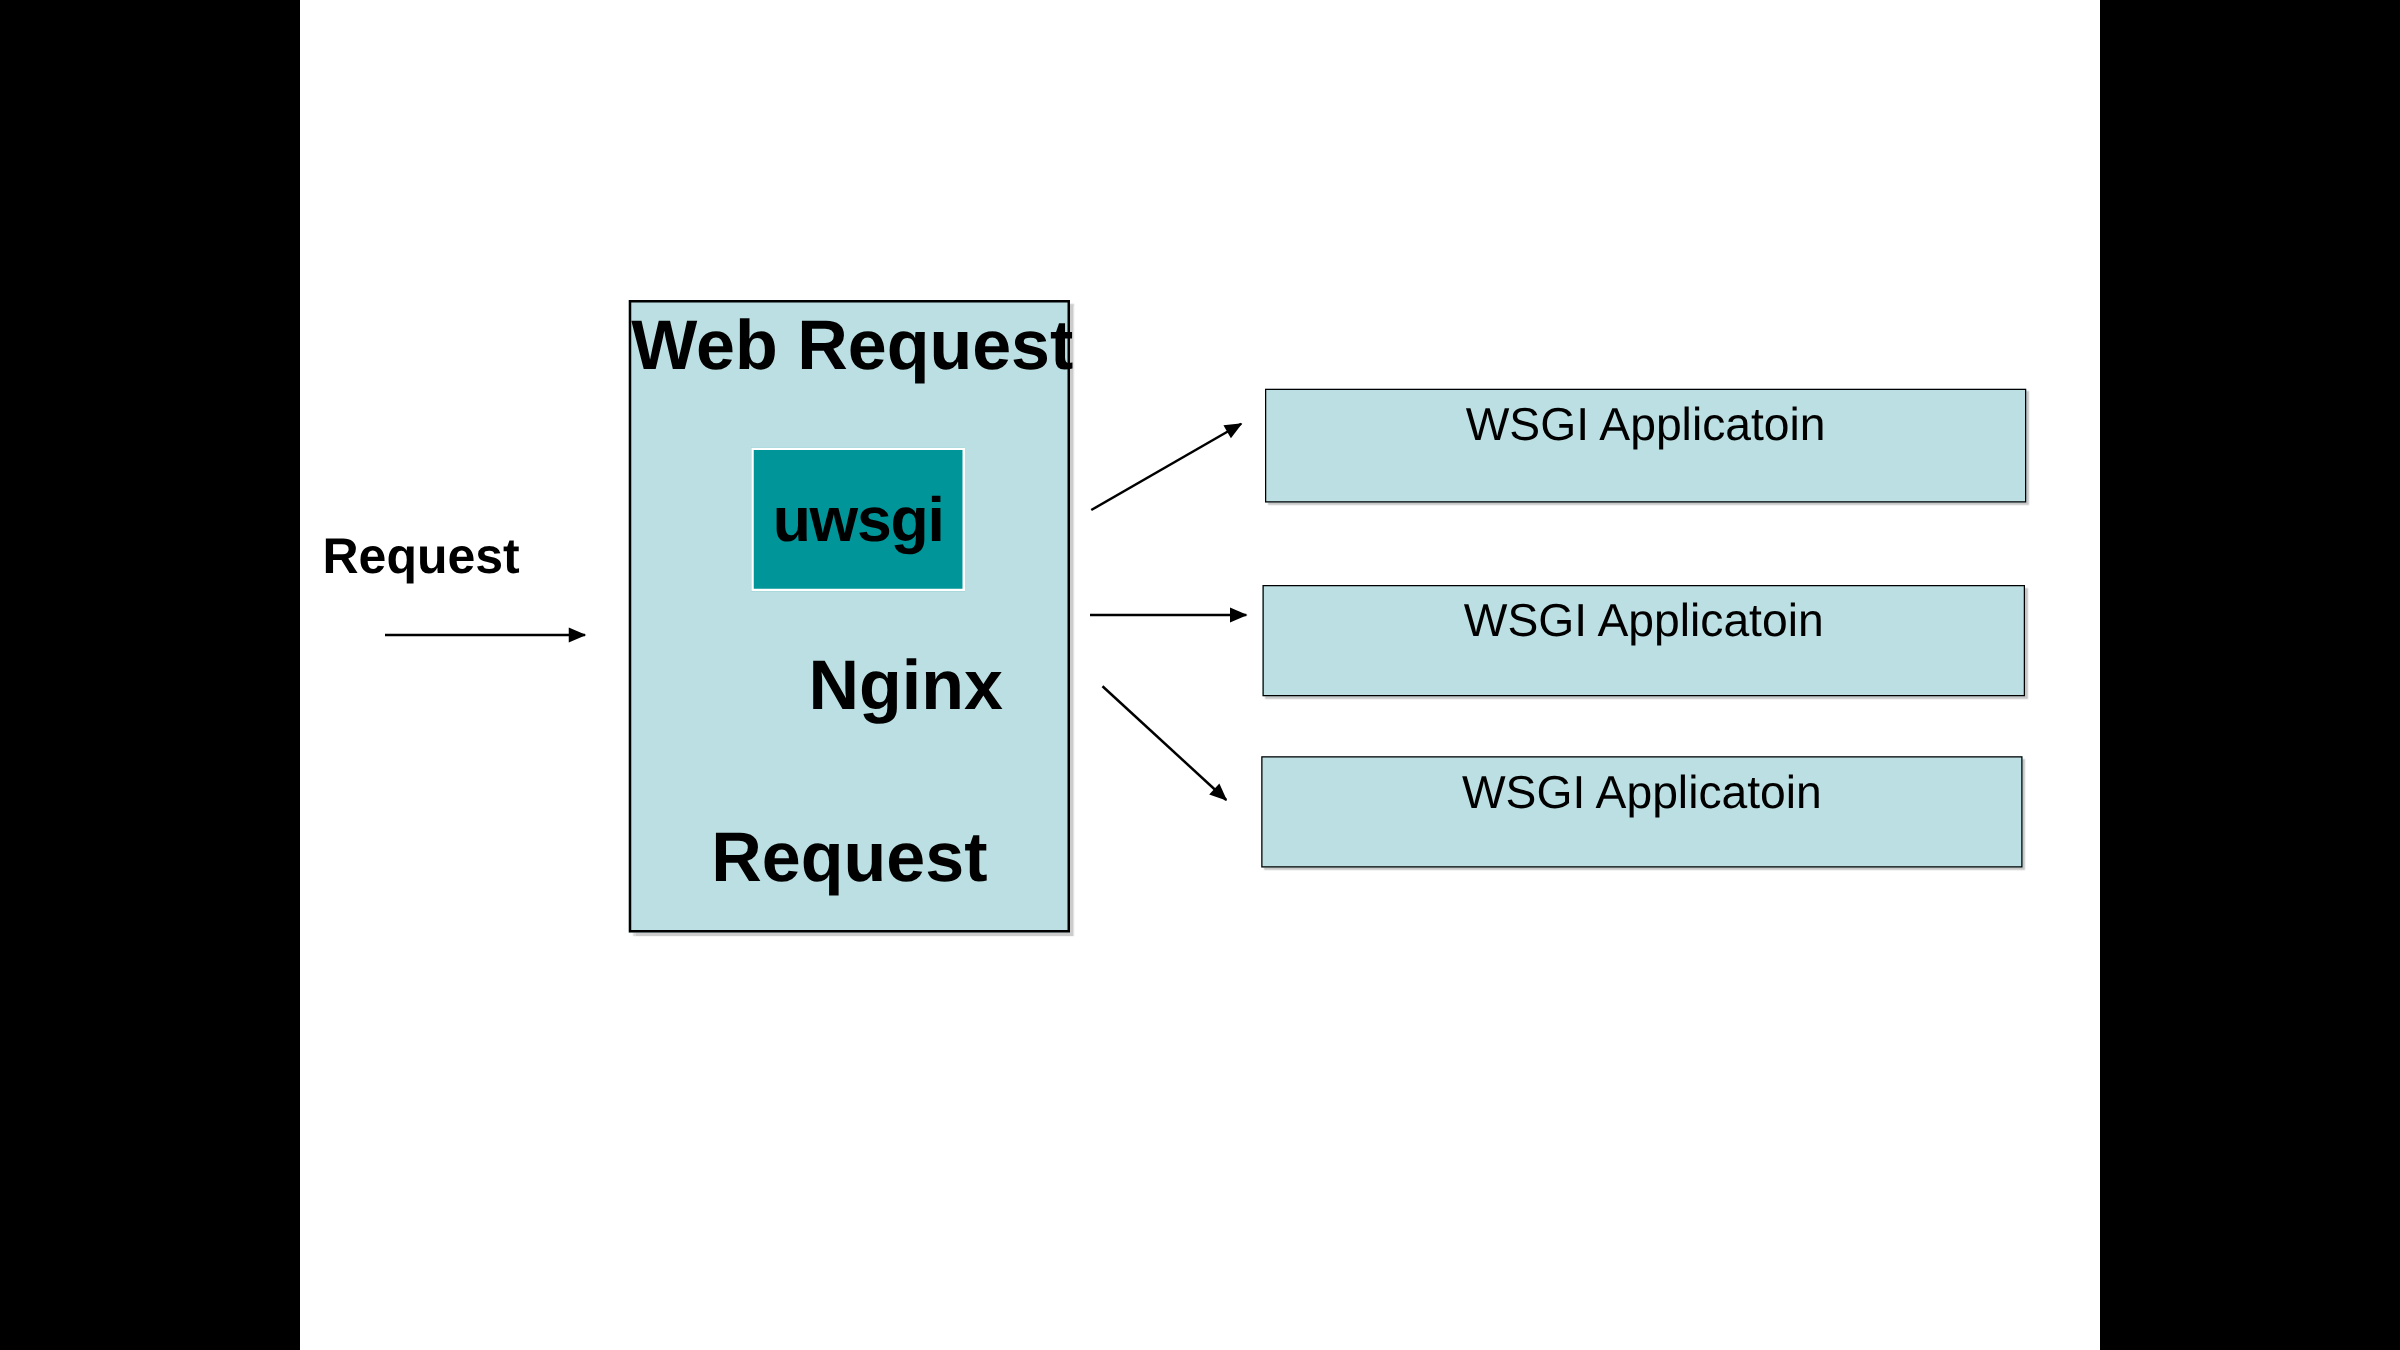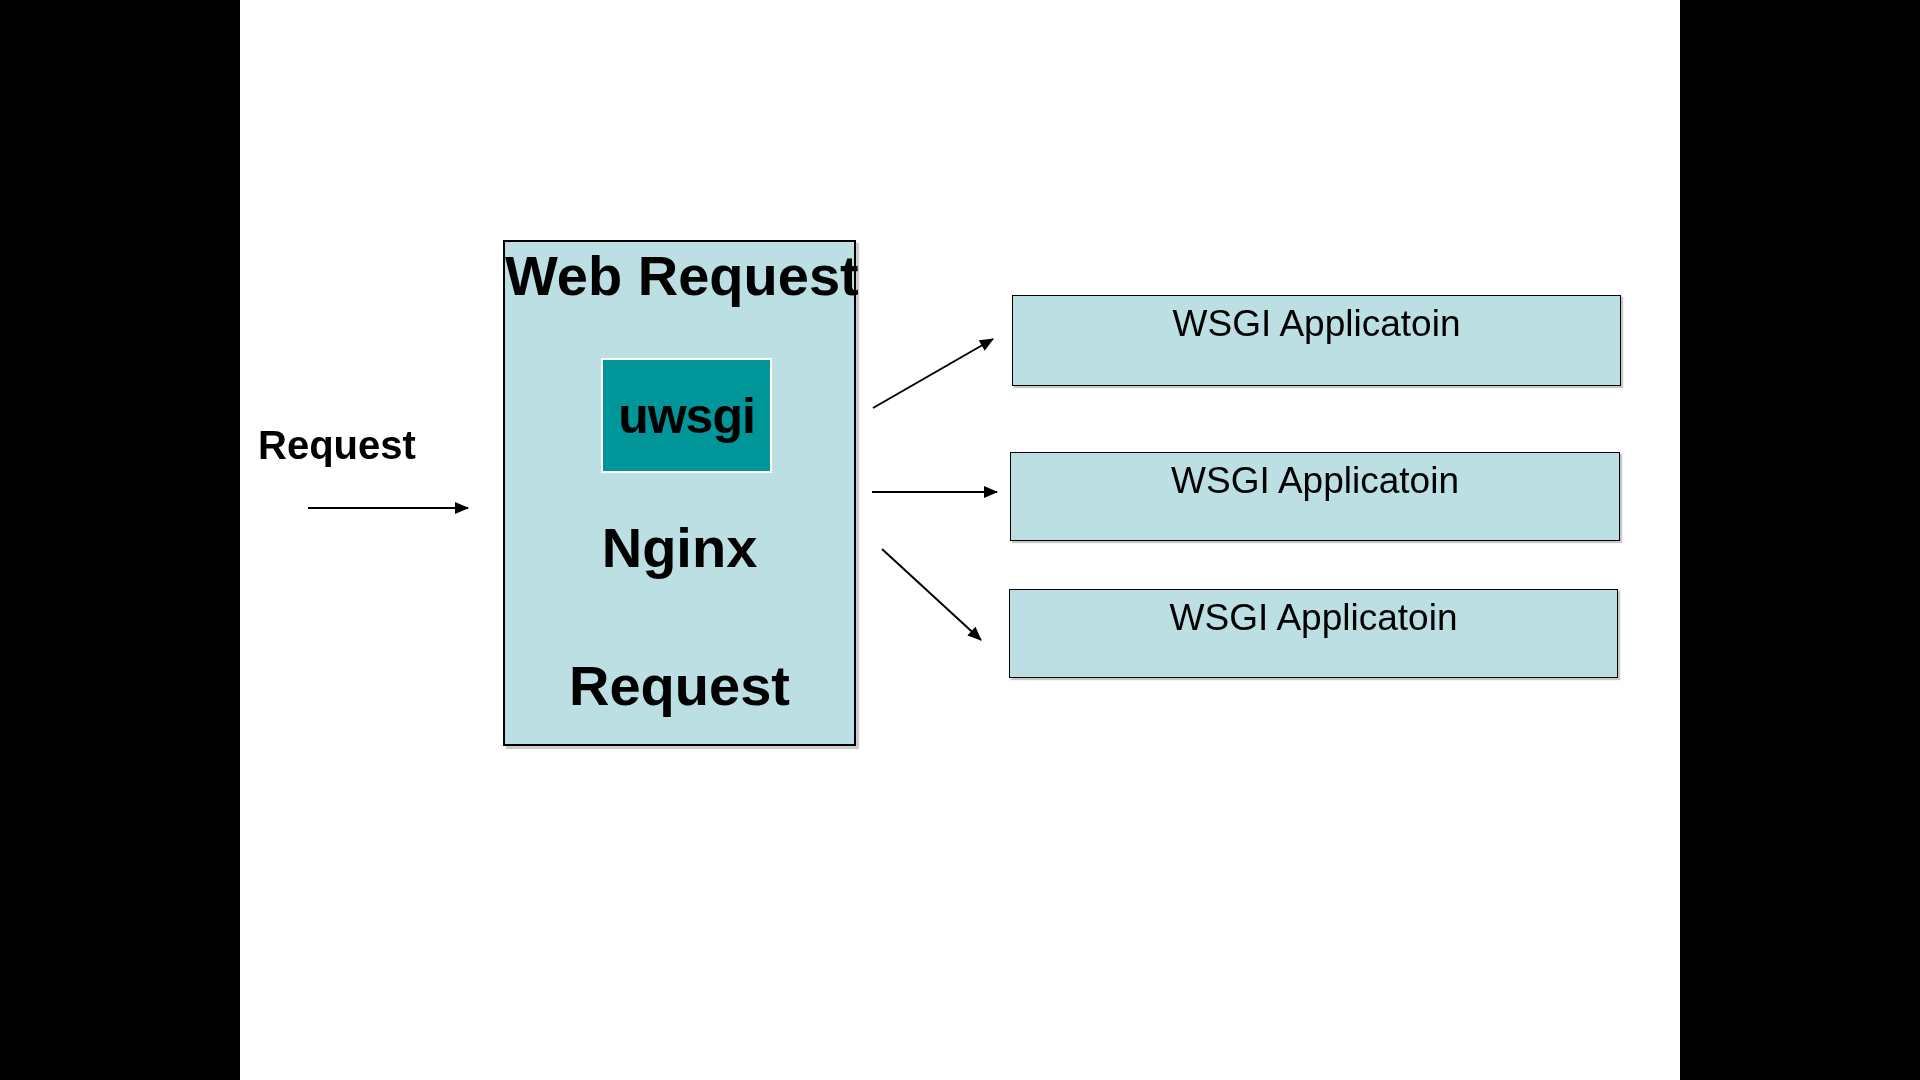--- a/index.html
+++ b/index.html
@@ -95,29 +95,30 @@
     position: absolute;
     left: 0;
     width: 100%;
     text-align: center;
     font-size: 56px;
     font-weight: bold;
     color: #000000;
     line-height: 1;
     white-space: nowrap;
   }
-  .ws-item.nginx  { top: 278px; }
+  .ws-item.nginx  { top: 278px; margin-left: 45px; }
   .ws-item.apache { top: 416px; }
 
   .wsgi-box {
     position: absolute;
     background: #BBDFE2;
     border: 1.5px solid #000000;
     box-shadow: 2px 2px 1px rgba(0,0,0,0.22);
     z-index: 1;
+    margin-top: 16px;
   }
   .wsgi-box.n1 { left: 1012px; top: 295px; width: 607px; height: 89px; }
   .wsgi-box.n2 { left: 1010px; top: 452px; width: 608px; height: 87px; }
   .wsgi-box.n3 { left: 1009px; top: 589px; width: 607px; height: 87px; }
   .wsgi-label {
     width: 100%;
     padding-top: 6px;
     text-align: center;
     font-size: 37px;
     font-weight: normal;

